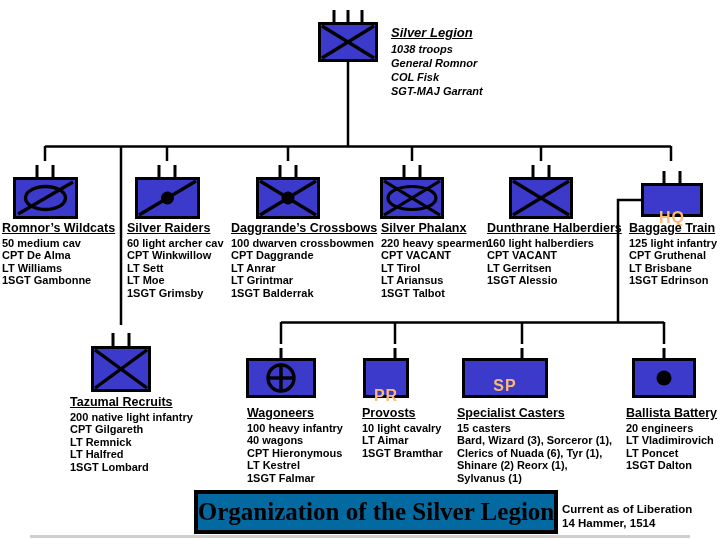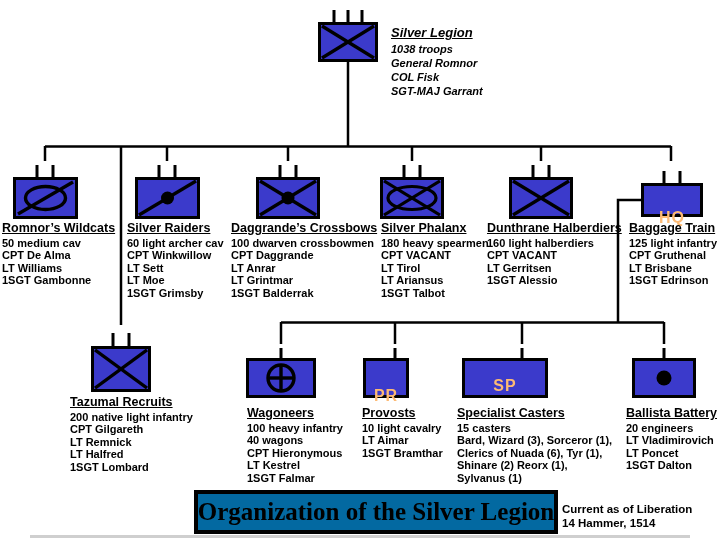--- a/index.html
+++ b/index.html
@@ -208,21 +208,21 @@
       <div>CPT Daggrande</div>
       <div>LT Anrar</div>
       <div>LT Grintmar</div>
       <div>1SGT Balderrak</div>
     </div>
   </div>
 
   <div class="unit-text" style="left:381px;top:221px;">
     <div class="unit-name">Silver Phalanx</div>
     <div class="unit-details">
-      <div>180 heavy spearmen</div>
+      <div>220 heavy spearmen</div>
       <div>CPT VACANT</div>
       <div>LT Tirol</div>
       <div>LT Ariansus</div>
       <div>1SGT Talbot</div>
     </div>
   </div>
 
   <div class="unit-text" style="left:487px;top:221px;">
     <div class="unit-name">Dunthrane Halberdiers</div>
     <div class="unit-details">

